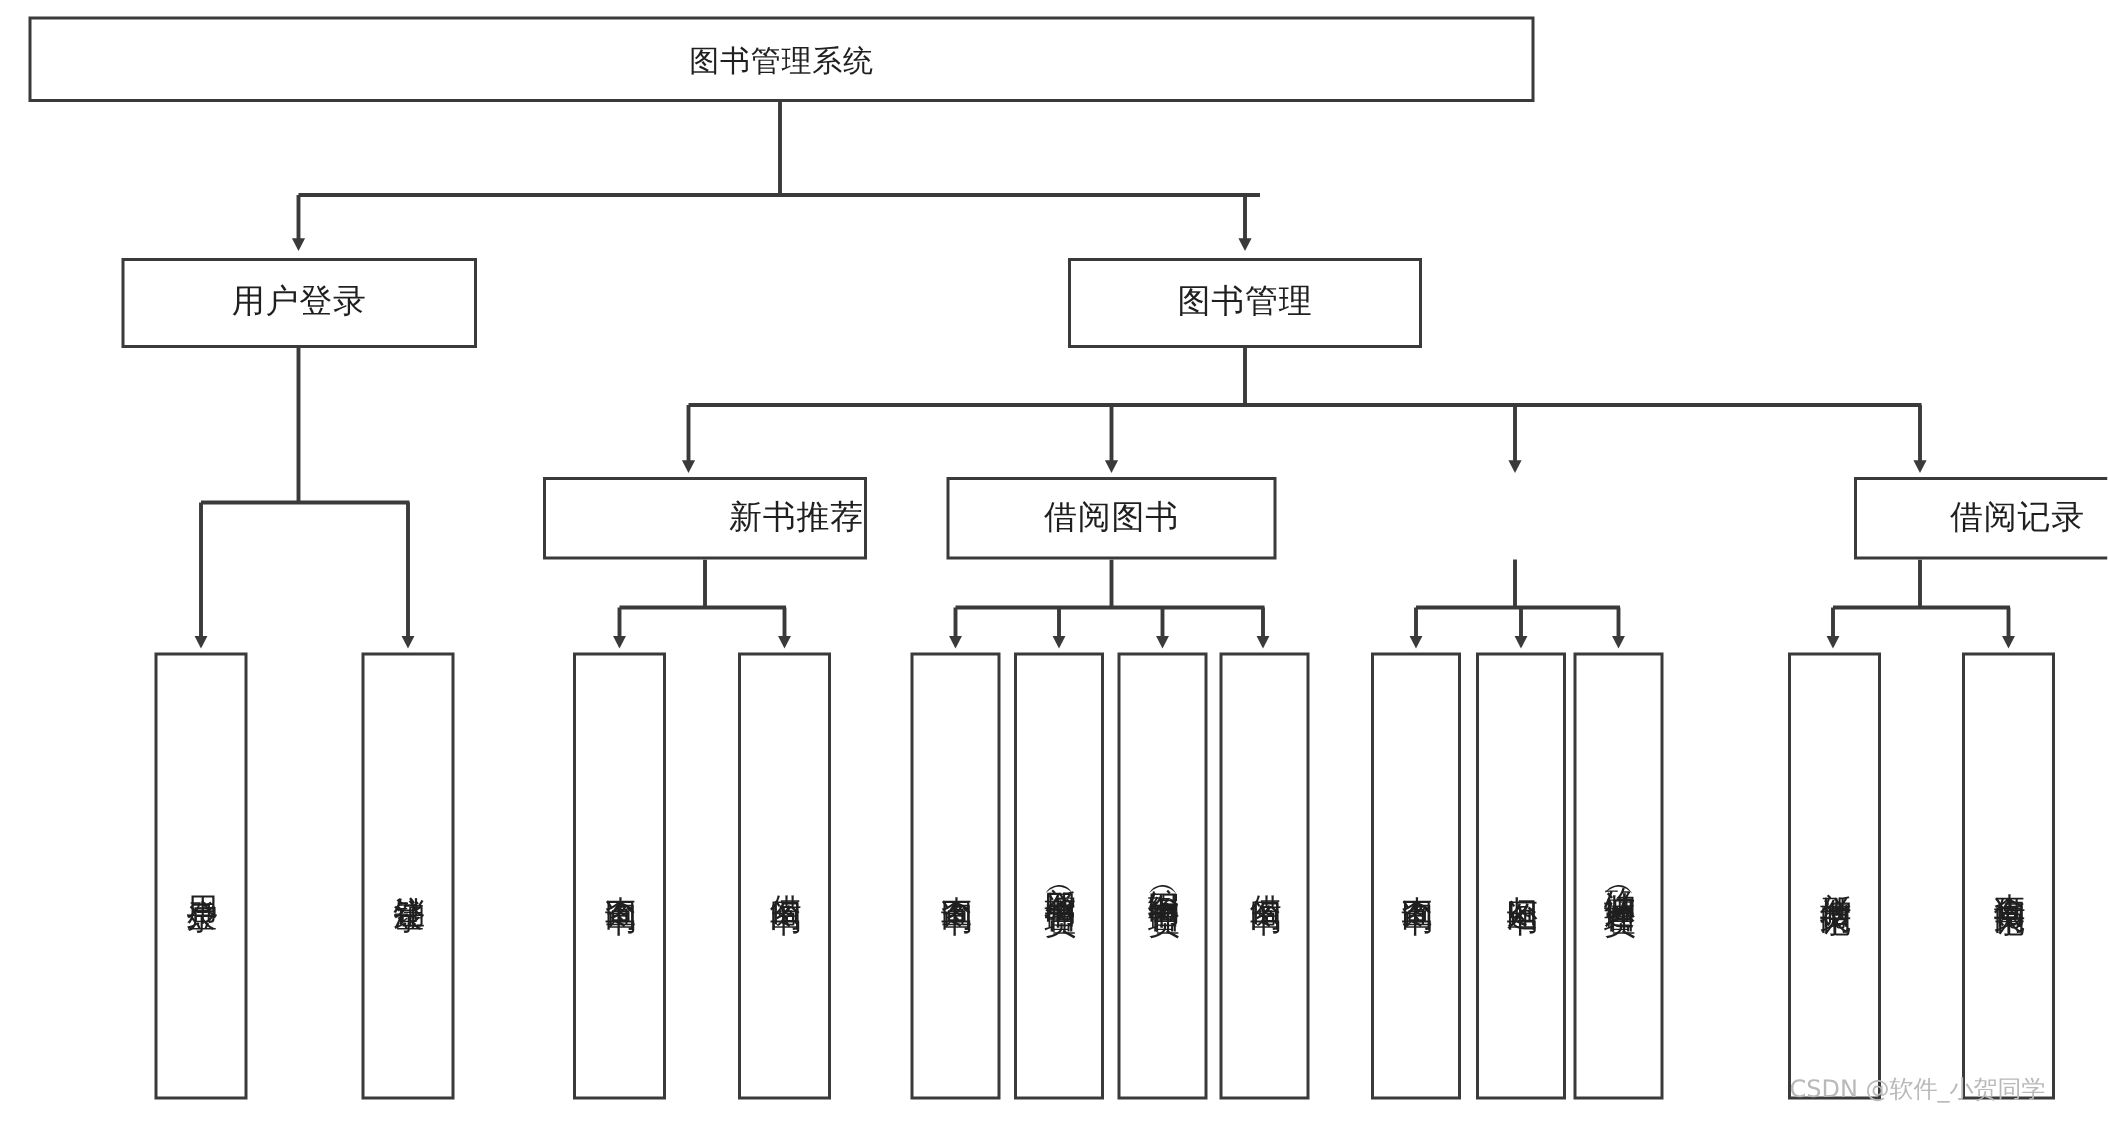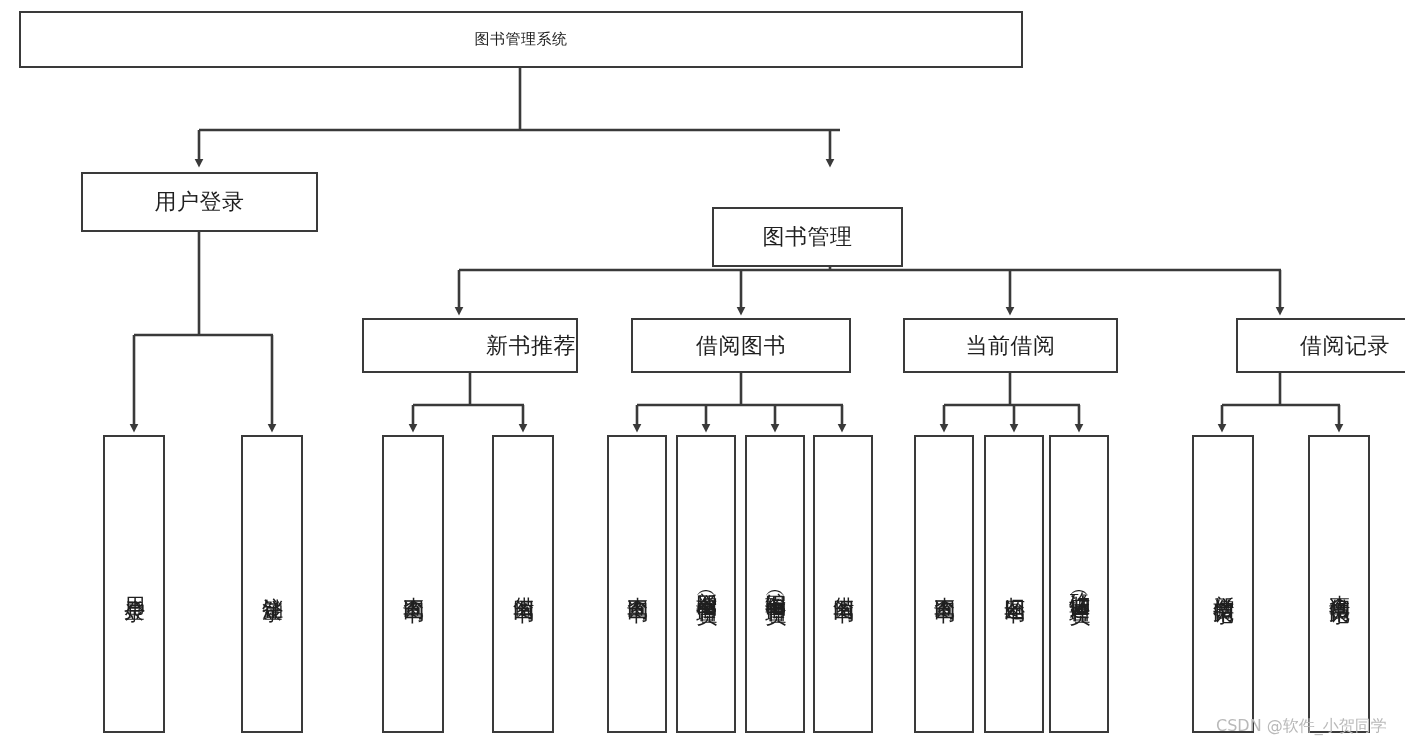--- a/index.html
+++ b/index.html
@@ -39,21 +39,21 @@
     display: block;
     text-align: center;
     line-height: 1.0;
     letter-spacing: 0.5px;
   }
   
   .node.horiz .lbl {
     font-size: 22px;
     white-space: nowrap;
   }
-  .node.root .lbl { font-size: 15px; }
+  .node.root .lbl { font-size: 20px; }
   
   .node.vert {
     align-items: center;
     justify-content: center;
     padding: 4px 0;
   }
   .node.vert .lbl {
     writing-mode: vertical-rl;
     text-orientation: upright;
     font-size: 21px;
@@ -62,21 +62,20 @@
     max-height: 100%;
   }
   #watermark {
     position: absolute;
     left: 1193px;
     top: 716px;
     font-size: 16px;
     color: #b9b9b9;
     white-space: nowrap;
     font-family: "DejaVu Sans", "Liberation Sans", sans-serif;
-    padding-left: 23px;
   }
 </style>
 </head>
 <body>
 
 <div id="canvas">
 
   <svg id="wires" viewBox="0 0 1405 747">
     <defs>
       <marker id="arrow" markerWidth="11" markerHeight="11" refX="4.2" refY="5" orient="auto" markerUnits="userSpaceOnUse">
@@ -127,32 +126,29 @@
     </g>
   </svg>
 
   <div class="node horiz root" style="left:19px; top:11px; width:1004px; height:57px;">
     <span class="lbl">图书管理系统</span>
   </div>
 
   <div class="node horiz" style="left:81px; top:172px; width:237px; height:60px;">
     <span class="lbl">用户登录</span>
   </div>
-  <div class="node horiz" style="left:712px; top:172px; width:191px; height:60px;margin-top:35px;">
+  <div class="node horiz" style="left:712px; top:172px; width:236px; height:60px;">
     <span class="lbl">图书管理</span>
   </div>
 
   <div class="node horiz" style="left:362px; top:318px; width:216px; height:55px;justify-content:flex-end;">
     <span class="lbl">新书推荐</span>
   </div>
   <div class="node horiz" style="left:631px; top:318px; width:220px; height:55px;">
     <span class="lbl">借阅图书</span>
-  </div>
-  <div class="node horiz" style="left:903px; top:318px; width:215px; height:55px;">
-    <span class="lbl">当前借阅</span>
   </div>
   <div class="node horiz" style="left:1236px; top:318px; width:218px; height:55px;">
     <span class="lbl">借阅记录</span>
   </div>
 
   <div class="node vert" style="left:103px; top:435px; width:62px; height:298px;">
     <span class="lbl">用户登录</span>
   </div>
   <div class="node vert" style="left:241px; top:435px; width:62px; height:298px;">
     <span class="lbl">注销登录</span>

